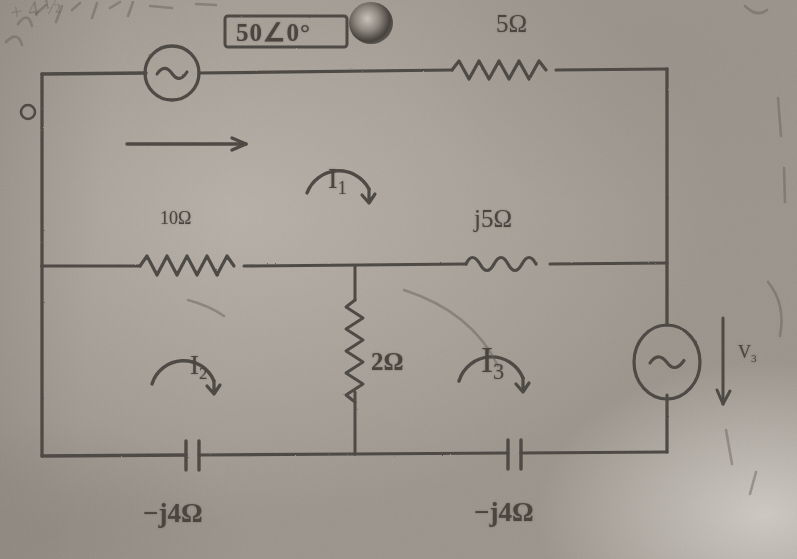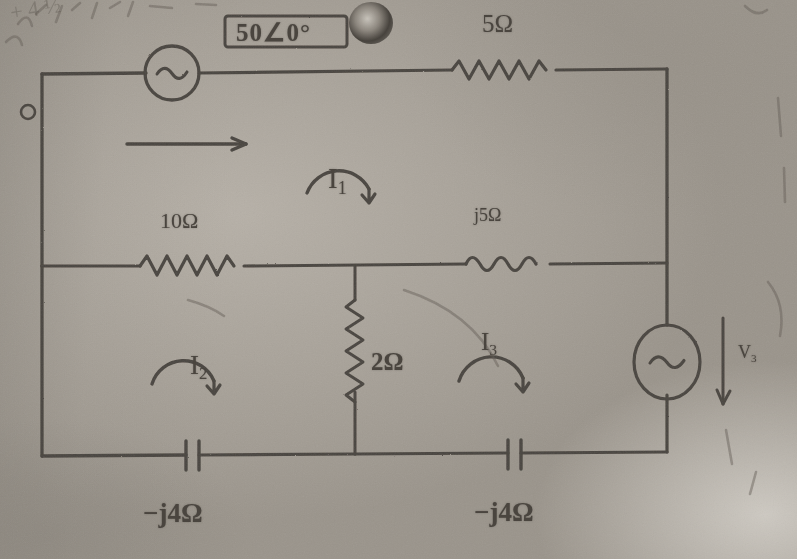--- a/index.html
+++ b/index.html
@@ -206,41 +206,41 @@
       <path d="M188,300 q22,6 36,16"></path>
     </g>
 
     <rect x="0" y="0" width="797" height="559" filter="url(#grainFilter)" opacity="0.16"></rect>
   </svg>
 
   <div class="lbl bold" style="left:236px; top:18px; font-size:25px; letter-spacing:1px;">50∠0°</div>
 
   <div class="blot" style="left:349px; top:2px; width:44px; height:42px;"></div>
 
-  <div class="lbl" style="left:482px; top:10px; font-size:25px;">5Ω</div>
-
-  <div class="lbl" style="left:160px; top:208px; font-size:22px;">10Ω</div>
-
-  <div class="lbl" style="left:474px; top:205px; font-size:18px;">j5Ω</div>
+  <div class="lbl" style="left:496px; top:10px; font-size:25px;">5Ω</div>
+
+  <div class="lbl" style="left:160px; top:208px; font-size:18px;">10Ω</div>
+
+  <div class="lbl" style="left:474px; top:205px; font-size:25px;">j5Ω</div>
 
   <div class="lbl bold" style="left:371px; top:348px; font-size:25px;">2Ω</div>
 
   <div class="lbl bold" style="left:143px; top:498px; font-size:27px;">−j4Ω</div>
 
   <div class="lbl bold" style="left:474px; top:497px; font-size:27px;">−j4Ω</div>
 
   <div class="lbl" style="left:328px; top:162px; font-size:29px;">
     <span>I</span><sub>1</sub>
   </div>
 
   <div class="lbl" style="left:190px; top:350px; font-size:27px;">
     <span>I</span><sub>2</sub>
   </div>
 
-  <div class="lbl" style="left:481px; top:328px; font-size:25px;">
+  <div class="lbl" style="left:481px; top:339px; font-size:36px;">
     <span>I</span><sub>3</sub>
   </div>
 
   <div class="lbl" style="left:738px; top:342px; font-size:18px;">
     <span>V</span><sub>3</sub>
   </div>
 
   <div class="ghost" style="left:10px; top:-4px; font-size:22px; transform:rotate(-9deg);">+ 4 ½</div>
 
 </div>

